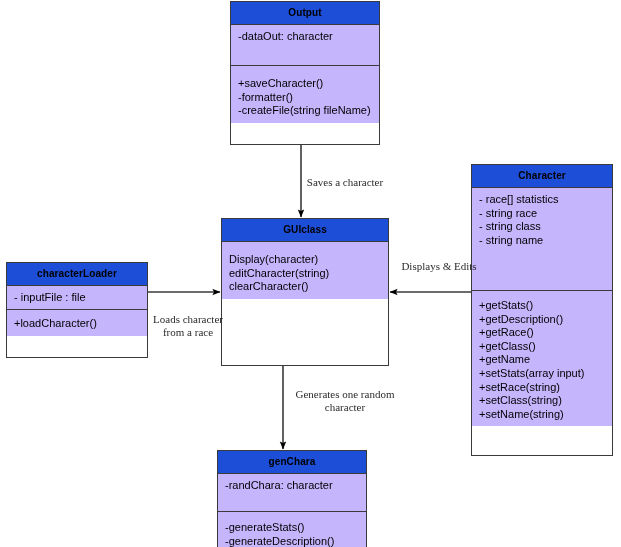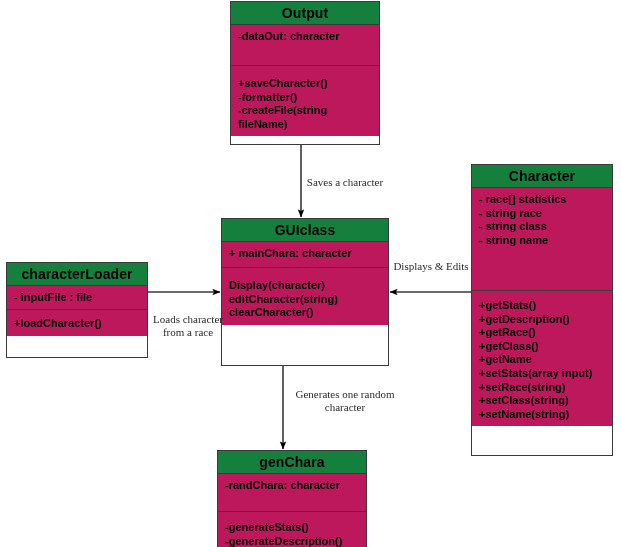--- a/index.html
+++ b/index.html
@@ -19,38 +19,37 @@
     position: absolute;
     box-sizing: border-box;
     border: 1.4px solid #3a3a3a;
     background: #ffffff;
   }
   .uml-title {
     box-sizing: border-box;
     width: 100%;
     text-align: center;
     font-weight: bold;
-    font-size: 14px;
+    font-size: 10px;
     color: #000000;
     letter-spacing: 0.1px;
     border-bottom: 1.4px solid #3a3a3a;
     padding: 4px 2px 4px 2px;
     line-height: 14px;
-    background: #15803d;
+    background: #1d4ed8;
   }
   .uml-section {
     box-sizing: border-box;
     width: 100%;
     padding: 5px 6px 5px 7px;
     font-size: 11px;
     line-height: 13.6px;
     color: #000000;
     white-space: pre-line;
-    background: #be185d;
-    font-weight: bold;
+    background: #c4b5fd;
   }
   .uml-section.divided {
     border-bottom: 1.4px solid #3a3a3a;
   }
   .uml-section.methods {
     padding-top: 11px;
   }
   .edge-label {
     position: absolute;
     font-family: "Liberation Serif", serif;
@@ -93,21 +92,20 @@
   <div class="uml-box" style="left:230px; top:1px; width:150px; height:144px;">
     <div class="uml-title">Output</div>
     <div class="uml-section divided" style="height:41px;">-dataOut: character</div>
     <div class="uml-section methods">+saveCharacter()
 -formatter()
 -createFile(string fileName)</div>
   </div>
 
   <div class="uml-box" style="left:221px; top:218px; width:168px; height:148px;">
     <div class="uml-title">GUIclass</div>
-    <div class="uml-section divided" style="height:26px;">+ mainChara: character</div>
     <div class="uml-section methods">Display(character)
 editCharacter(string)
 clearCharacter()</div>
   </div>
 
   <div class="uml-box" style="left:6px; top:262px; width:142px; height:96px;">
     <div class="uml-title">characterLoader</div>
     <div class="uml-section divided" style="height:24px;">- inputFile : file</div>
     <div class="uml-section" style="padding-top:7px;">+loadCharacter()</div>
   </div>
@@ -132,21 +130,21 @@
   <div class="uml-box" style="left:217px; top:450px; width:150px; height:104px;">
     <div class="uml-title">genChara</div>
     <div class="uml-section divided" style="height:38px;">-randChara: character</div>
     <div class="uml-section methods" style="padding-top:9px;">-generateStats()
 -generateDescription()</div>
   </div>
 
   <div class="edge-label" style="left:306px; top:176px; width:78px;">Saves a
 character</div>
 
-  <div class="edge-label" style="left:392px; top:260px; width:78px;">Displays &amp;
+  <div class="edge-label" style="left:400px; top:260px; width:78px;">Displays &amp;
 Edits</div>
 
   <div class="edge-label" style="left:147px; top:313px; width:82px;">Loads character
 from a race</div>
 
   <div class="edge-label" style="left:287px; top:388px; width:116px;">Generates one random
 character</div>
 
 </div>
 

